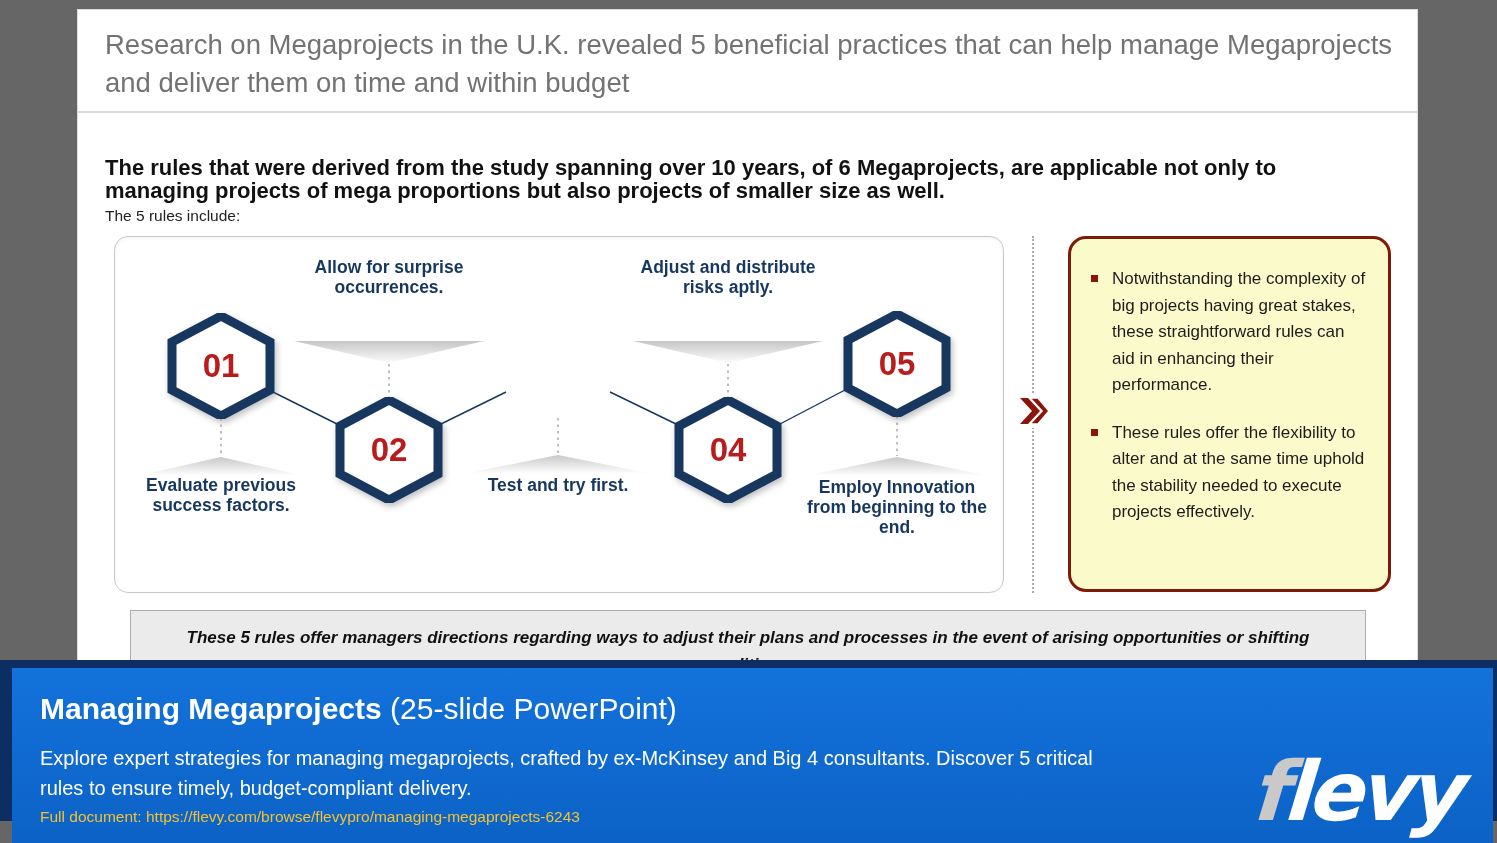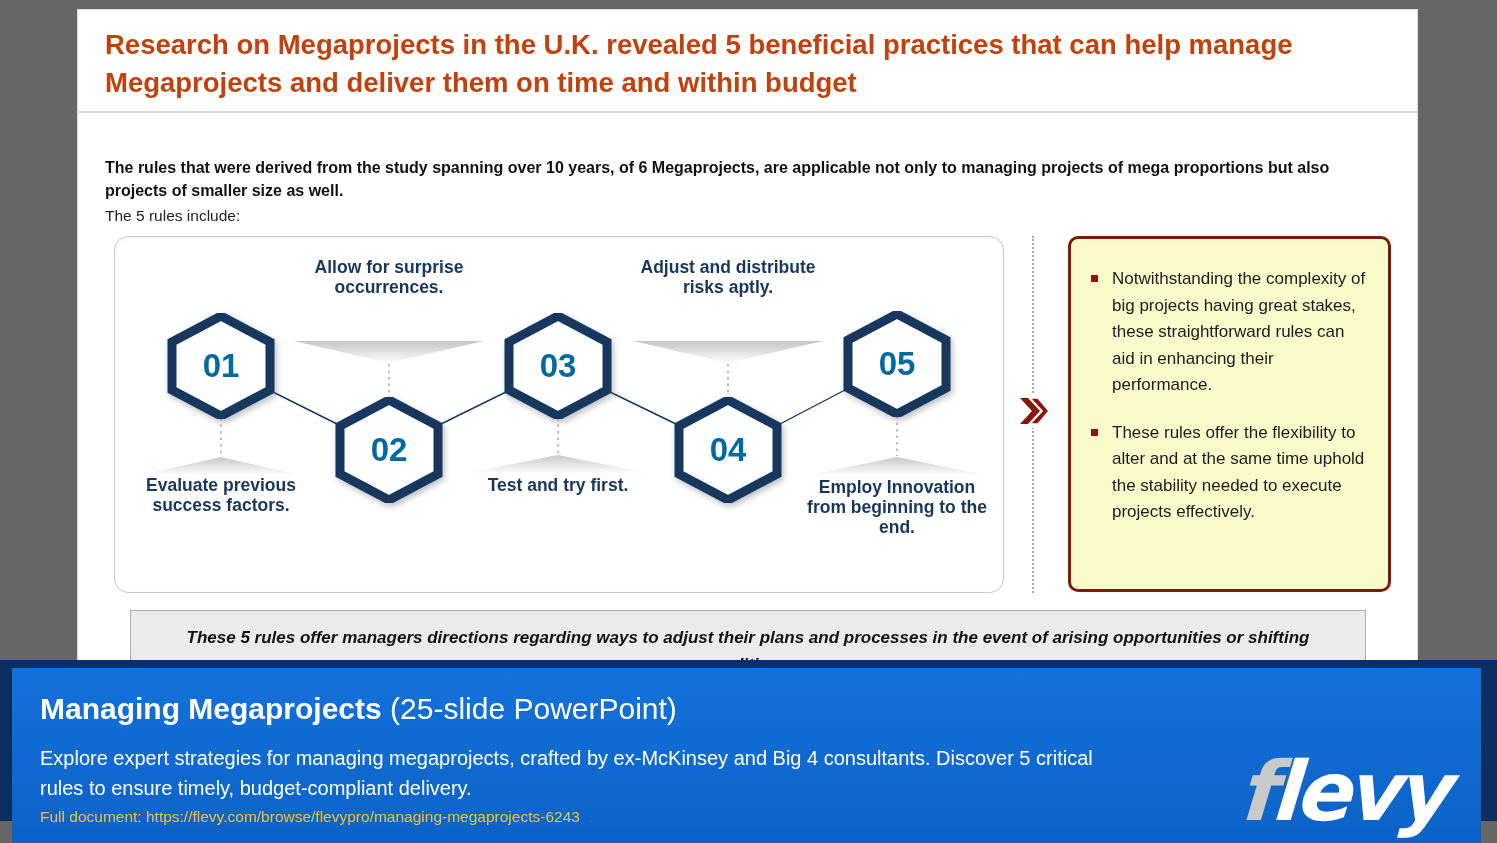--- a/index.html
+++ b/index.html
@@ -3,67 +3,67 @@
 <meta charset="utf-8">
 <style>
   * { margin:0; padding:0; box-sizing:border-box; }
   html,body { width:1497px; height:843px; overflow:hidden; }
   body { background:#666666; font-family:"Liberation Sans", sans-serif; position:relative; }
 
   
   .slide { position:absolute; left:78px; top:10px; width:1339px; height:650px;
            background:#ffffff; overflow:hidden; box-shadow:0 0 0 1px #dcdcdc; }
   .slide-title { position:absolute; left:27px; top:16px; width:1295px;
-                 font-size:27.5px; font-weight:bold; color:#c2410c; line-height:38px; }
+                 font-size:27.5px; font-weight:normal; color:#737373; line-height:38px; }
   .title-divider { position:absolute; left:0; top:101px; width:100%; height:2px; background:#D9D9D9; }
   .slide-subtitle { position:absolute; left:27px; top:112px; font-size:19.5px; font-weight:bold;
                     font-style:italic; color:#000; }
-  .intro-bold { position:absolute; left:27px; top:146px; width:1240px; font-size:16px;
+  .intro-bold { position:absolute; left:27px; top:146px; width:1240px; font-size:22px;
                 font-weight:bold; color:#111; line-height:23px; }
   .intro-plain { position:absolute; left:27px; top:197px; font-size:15.5px; color:#222; }
 
   
   .diagram-panel { position:absolute; left:36px; top:226px; width:890px; height:357px;
                    background:#fff; border:1.5px solid #C9C9C9; border-radius:14px;
                    box-shadow:inset 0 1px 4px rgba(0,0,0,.06); }
   .connector-svg { position:absolute; left:0; top:0; width:890px; height:357px; }
   .hexagon { position:absolute; width:110px; height:106px; }
   .hexagon svg { filter:drop-shadow(2px 3px 3px rgba(110,110,110,.45)); }
   .hex-number { position:absolute; left:0; top:0; width:110px; height:106px; display:flex;
                 align-items:center; justify-content:center; font-size:33px; font-weight:bold;
-                color:#0369a1; }
+                color:#b91c1c; }
   .hex-label { position:absolute; text-align:center; font-size:17.5px; font-weight:bold;
                color:#17375E; line-height:20px; }
   .fan { position:absolute; }
   .fan-down { background:linear-gradient(to bottom,#C6C6C6,#FDFDFD);
               clip-path:polygon(0 0,100% 0,50% 100%); }
   .fan-up { background:linear-gradient(to bottom,#C8C8C8,#FDFDFD);
             clip-path:polygon(50% 0,100% 100%,0 100%); }
 
   
   .dotted-separator { position:absolute; left:954px; top:226px; height:357px; width:0;
                       border-left:2px dotted #ABABAB; }
   .chevron-wrap { position:absolute; left:941px; top:384px; width:30px; height:34px;
                   background:#fff; display:flex; align-items:center; justify-content:center; }
   .callout { position:absolute; left:990px; top:226px; width:323px; height:356px;
-             background:#FBFACB; border:3px solid #7E1A0A; border-radius:10px;
+             background:#FBFACB; border:3px solid #7E1A0A; border-radius:18px;
              padding:27px 14px 0 16px; }
   .callout-item { display:flex; margin-bottom:21px; }
   .callout-bullet { flex:0 0 7px; width:7px; height:7px; background:#8C150A; margin:9px 14px 0 4px; }
   .callout-text { width:256px; font-size:17px; color:#1C1C1C; line-height:26.5px; }
 
   
   .footnote-box { position:absolute; left:52px; top:600px; width:1236px; height:72px;
                   background:#EBEBEB; border:1px solid #ADADAD; padding:13px 14px 0 14px; }
   .footnote-text { font-size:17px; font-weight:bold; font-style:italic; color:#111;
                    text-align:center; line-height:27px; }
 
   
   .banner { position:absolute; left:0; top:660px; width:1497px; height:161px;
-            background:#0D2E62; padding:8px 16px 0 12px; z-index:5; }
+            background:#0D2E62; padding:8px 4px 0 12px; z-index:5; }
   .banner-inner { position:relative; width:100%; height:175px;
                   background:linear-gradient(180deg,#1372DB 0%,#0C62C6 100%); }
   .banner-title { position:absolute; left:28px; top:24px; font-size:30px; color:#fff; }
   .banner-title .t-bold { font-weight:bold; }
   .banner-desc { position:absolute; left:28px; top:76px; width:1080px; font-size:20px;
                  color:#fff; line-height:29.5px; }
   .banner-link { position:absolute; left:28px; top:140px; font-size:15.5px; color:#F2C233;
                  text-decoration:none; }
   .flevy-logo { position:absolute; right:30px; bottom:10px; font-family:"DejaVu Sans", sans-serif;
                 font-weight:bold; font-style:italic; font-size:82px; line-height:1;
@@ -105,26 +105,20 @@
       <svg width="110" height="106" viewBox="0 0 110 106">
           <polygon points="55,3 104,29 104,77 55,103 6,77 6,29" fill="#ffffff" stroke="#17375E" stroke-width="9"></polygon>
         </svg>
       <div class="hex-number">01</div>
     </div>
     <div class="hexagon" style="left:219px; top:160px;">
       <svg width="110" height="106" viewBox="0 0 110 106">
           <polygon points="55,3 104,29 104,77 55,103 6,77 6,29" fill="#ffffff" stroke="#17375E" stroke-width="9"></polygon>
         </svg>
       <div class="hex-number">02</div>
-    </div>
-    <div class="hexagon" style="left:388px; top:76px;">
-      <svg width="110" height="106" viewBox="0 0 110 106">
-          <polygon points="55,3 104,29 104,77 55,103 6,77 6,29" fill="#ffffff" stroke="#17375E" stroke-width="9"></polygon>
-        </svg>
-      <div class="hex-number">03</div>
     </div>
     <div class="hexagon" style="left:558px; top:160px;">
       <svg width="110" height="106" viewBox="0 0 110 106">
           <polygon points="55,3 104,29 104,77 55,103 6,77 6,29" fill="#ffffff" stroke="#17375E" stroke-width="9"></polygon>
         </svg>
       <div class="hex-number">04</div>
     </div>
     <div class="hexagon" style="left:727px; top:74px;">
       <svg width="110" height="106" viewBox="0 0 110 106">
           <polygon points="55,3 104,29 104,77 55,103 6,77 6,29" fill="#ffffff" stroke="#17375E" stroke-width="9"></polygon>

